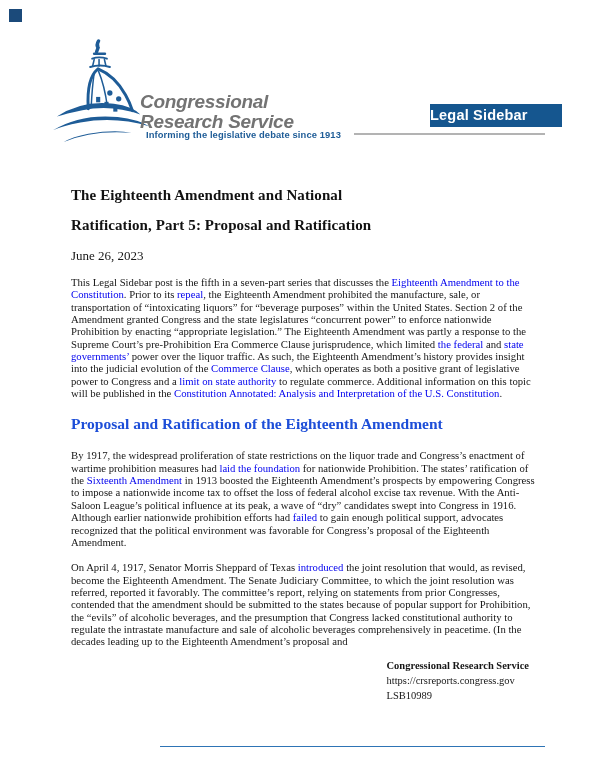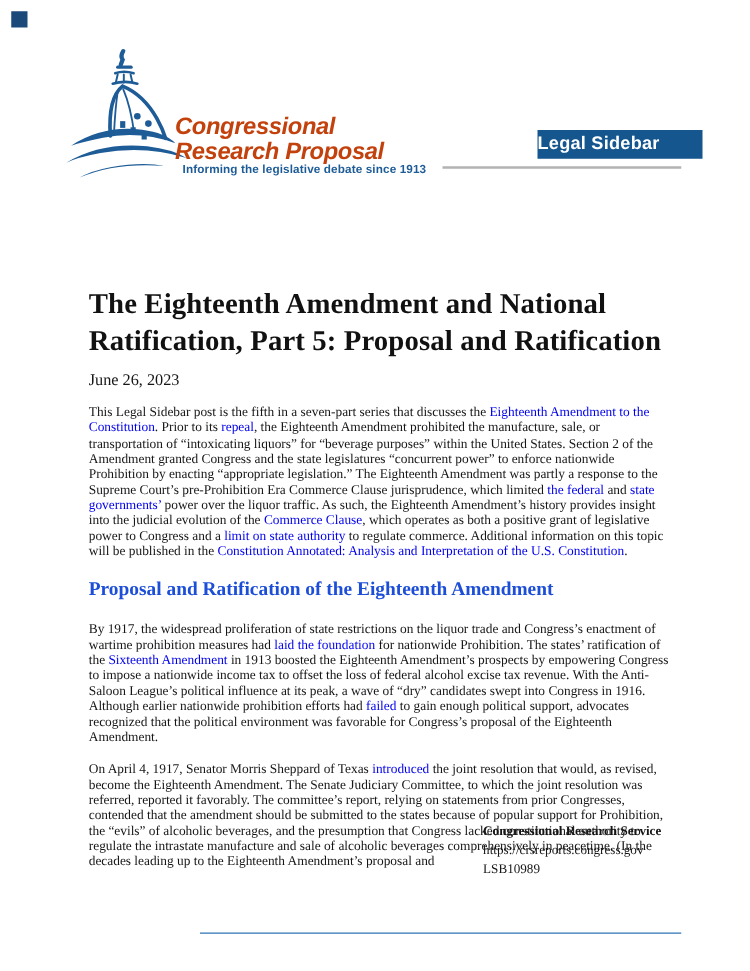--- a/index.html
+++ b/index.html
@@ -8,38 +8,38 @@
     background:#ffffff; overflow:hidden;
     font-family:"Liberation Serif", serif; color:#161616;
   }
 
   
   .corner-mark { position:absolute; left:9px; top:9px; width:13px; height:13px; background:#1b4a7a; }
   .logo-dome { position:absolute; left:52px; top:38px; width:100px; height:108px; }
   .logo-text {
     position:absolute; left:140px; top:92px;
     font-family:"Liberation Sans", sans-serif; font-weight:bold; font-style:italic;
-    font-size:19px; line-height:19.5px; color:#c2410c; letter-spacing:-0.3px;
+    font-size:19px; line-height:19.5px; color:#737373; letter-spacing:-0.3px;
   }
   .logo-tagline {
     position:absolute; left:146px; top:129px;
     font-family:"Liberation Sans", sans-serif; font-weight:bold;
     font-size:9.4px; color:#1e5c97; letter-spacing:0.1px;
   }
   .header-rule { position:absolute; left:354px; top:133px; width:191px; height:2px; background:#b3b3b3; }
   .badge {
     position:absolute; left:430px; top:104px; width:132px; height:23px;
     background:#15568f; color:#ffffff; text-align:left;
     font-family:"Liberation Sans", sans-serif; font-weight:bold; font-size:14.5px; line-height:23px;
     letter-spacing:0.2px;
   }
 
   
   .content { position:absolute; left:71px; top:180px; width:464px; }
-  .doc-title { font-weight:bold; font-size:23px; line-height:30px; color:#111; letter-spacing:0.1px;margin-top:48px; }
+  .doc-title { font-weight:bold; font-size:15px; line-height:30px; color:#111; letter-spacing:0.1px; }
   .doc-date { margin-top:8px; font-size:13px; line-height:15px; }
   .body-para { margin:13px 0 0 0; font-size:10.7px; line-height:12.35px; }
   .section-heading { margin:16px 0 0 0; font-size:15.5px; line-height:18px; font-weight:bold; color:#1d4ed8; }
   .section-heading + .body-para { margin-top:16px; }
   .inline-link { color:#0000ee; text-decoration:none; cursor:pointer; }
 
   
   .footer-right { position:absolute; right:71px; top:658px; text-align:left; font-size:10.5px; line-height:15px; color:#161616; }
   .footer-org { font-weight:bold; }
   .footer-url { color:#161616; text-decoration:none; cursor:pointer; display:block; }
@@ -75,21 +75,21 @@
       <rect x="52.5" y="65" width="4.2" height="5.5"></rect>
       <rect x="61.5" y="70" width="4.2" height="5"></rect>
       <path d="M4 80 Q30 63 62 67 Q81 69.5 89 78 Q60 67.5 30 73.5 Q13 77 4 80 Z"></path>
       <path d="M0 94 Q28 77 66 80.5 Q87 83 98 90 Q64 79.5 28 86 Q9 89.5 0 94 Z"></path>
       <path d="M11 106 Q40 93.5 80 96.5 Q63 93 36 97.5 Q20 100.5 11 106 Z"></path>
     </g>
   </svg>
 
   <div class="logo-text">
     <div>Congressional</div>
-    <div>Research Proposal</div>
+    <div>Research Service</div>
   </div>
   <div class="logo-tagline">Informing the legislative debate since 1913</div>
 
   <div class="header-rule"></div>
   <div class="badge">Legal Sidebar</div>
 
   <div class="content">
     <div class="doc-title">
       <div>The Eighteenth Amendment and National</div>
       <div>Ratification, Part 5: Proposal and Ratification</div>

